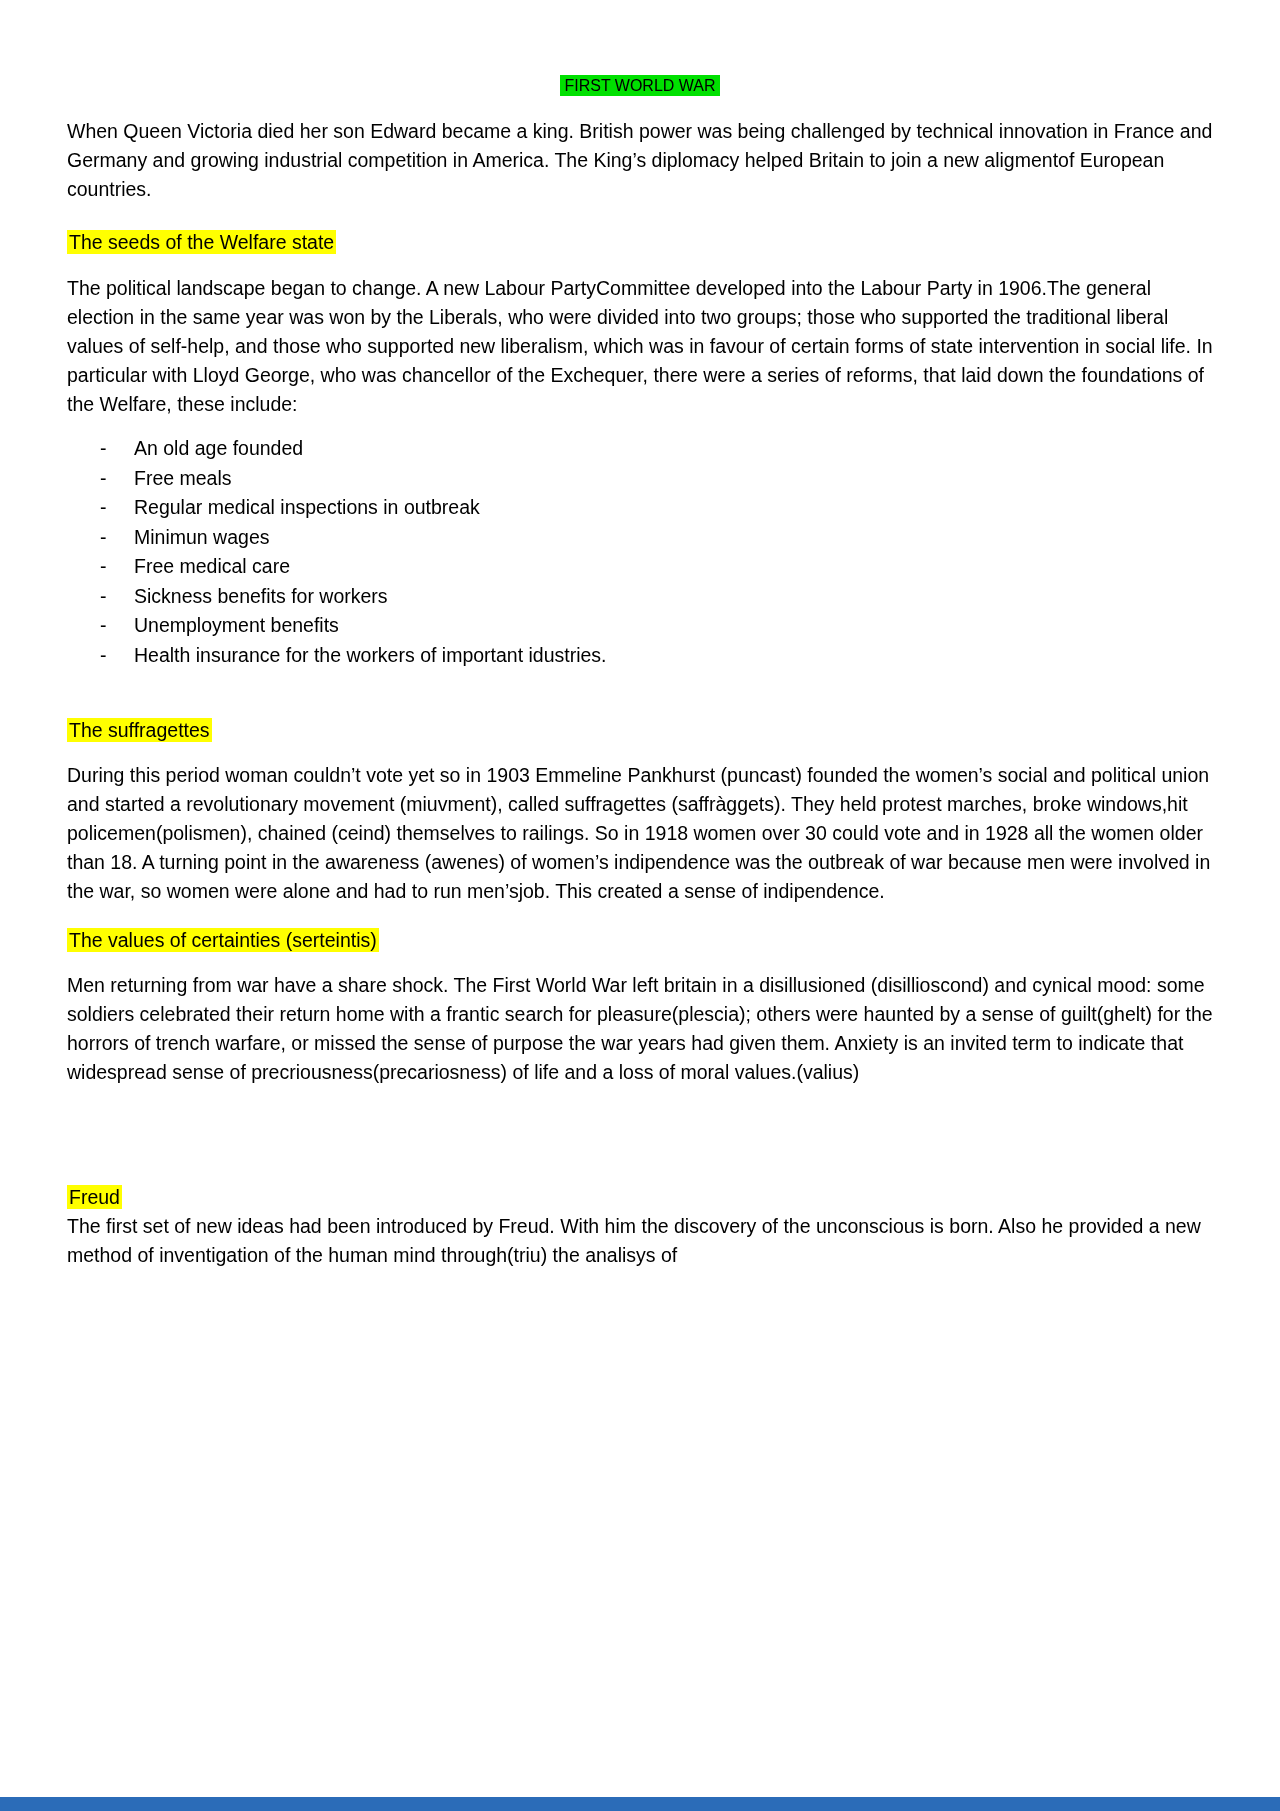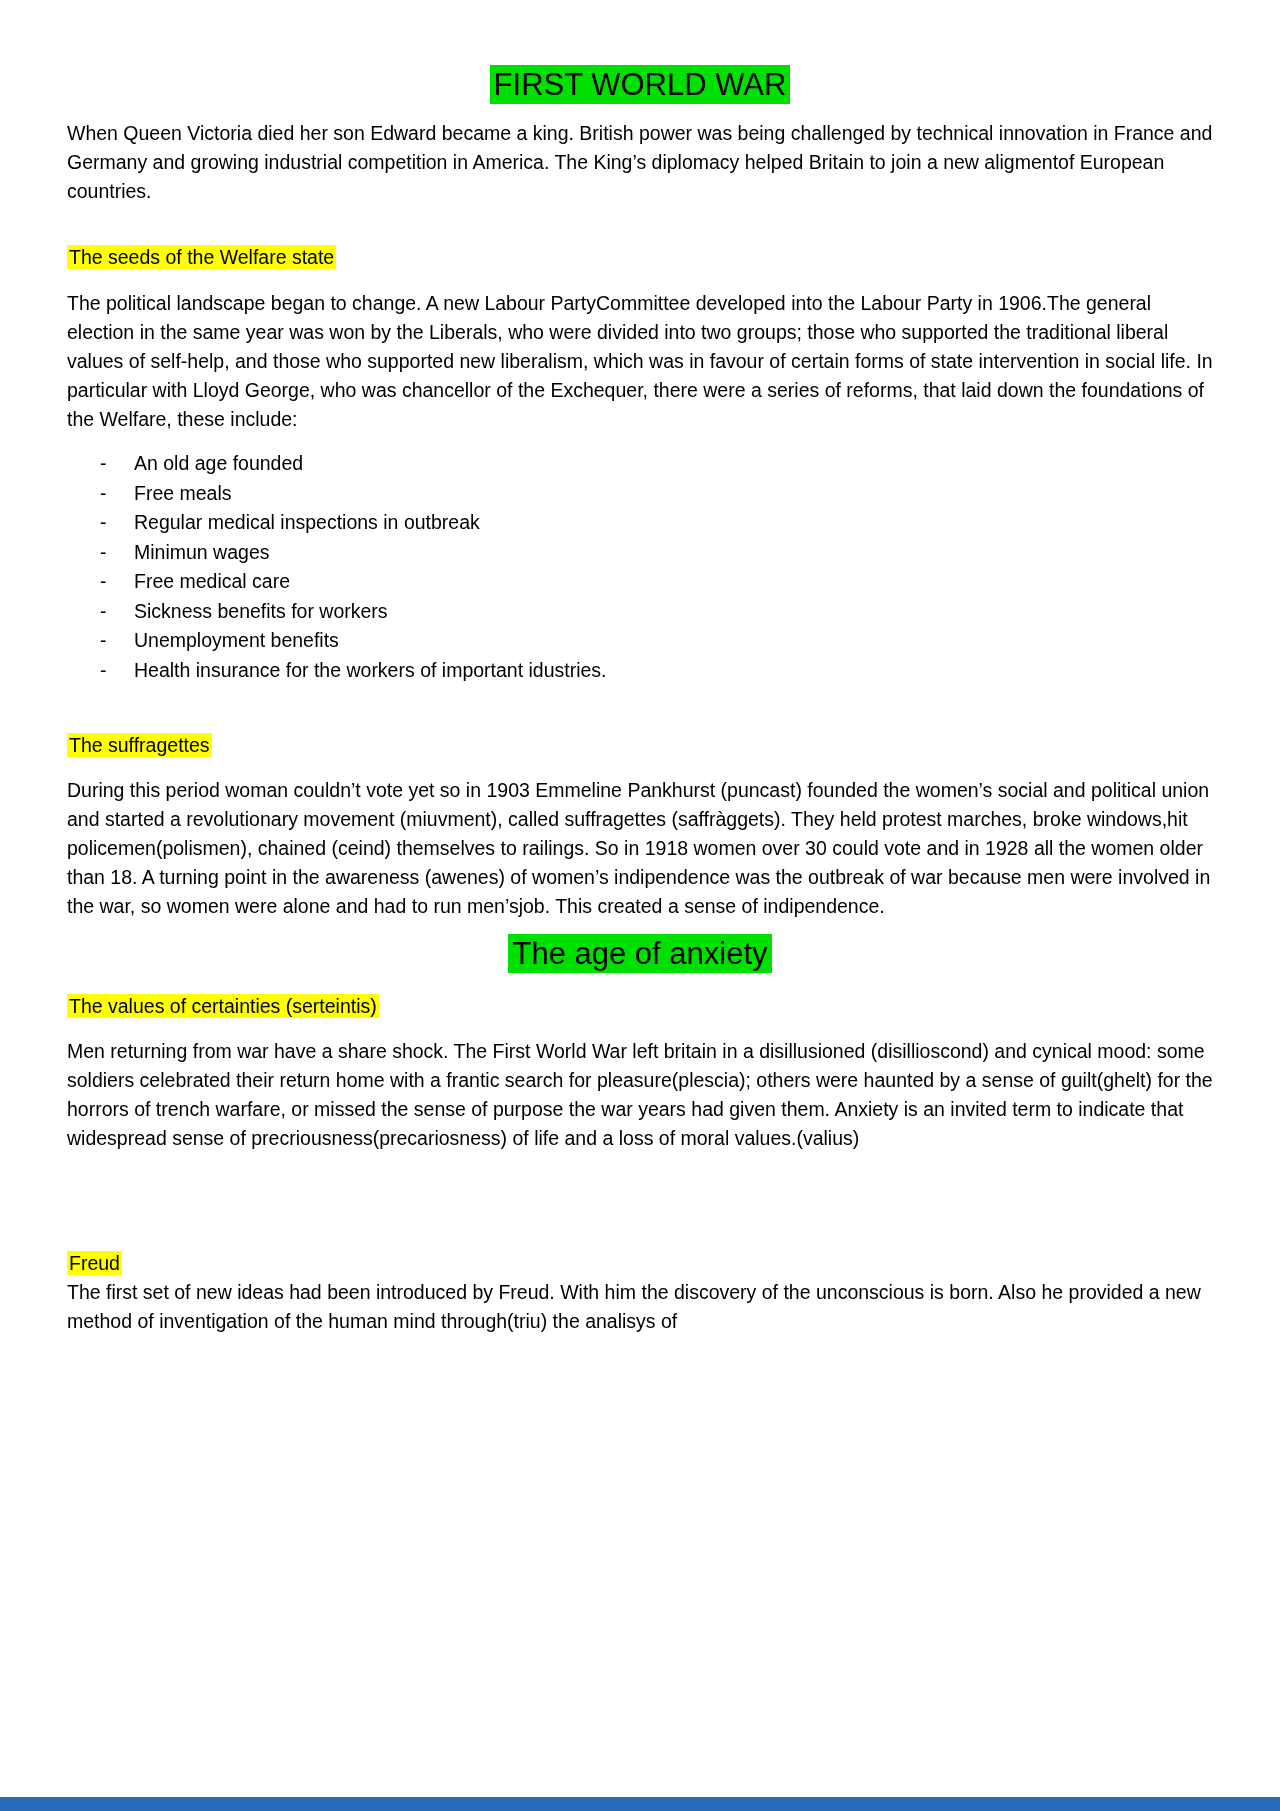--- a/index.html
+++ b/index.html
@@ -20,30 +20,30 @@
     font-size: 19.5px;
     line-height: 29px;
   }
   .center { text-align: center; }
 
   .hl-green {
     background: #00e000;
     padding: 2px 4px;
   }
   .doc-title {
-    font-size: 31px;
+    font-size: 16px;
     line-height: 30px;
   }
   .hl-yellow {
     background: #ffff00;
     padding: 1px 2px;
   }
 
   .p-intro        { margin-top: 16px; }
-  .h-welfare      { margin-top: 37px; }
+  .h-welfare      { margin-top: 24px; }
   .p-welfare      { margin-top: 17px; }
   .list           { margin-top: 15px; }
   .h-suffr        { margin-top: 46px; }
   .p-suffr        { margin-top: 16px; }
   .h-anxiety      { margin-top: 18px; }
   .h-crisis       { margin-top: 20px; }
   .p-crisis       { margin-top: 16px; }
   .p-crisis2      { margin-top: 22px; }
   .h-freud        { margin-top: 96px; }
   .p-freud        { margin-top: 0; }
@@ -114,21 +114,20 @@
     <div class="li">
       <span class="dash">-</span>
       <span class="li-text">Health insurance for the workers of important idustries.</span>
     </div>
   </div>
 
   <p class="h-suffr"><span class="hl-yellow">The suffragettes</span></p>
 
   <p class="p-suffr">During this period woman couldn’t vote yet so in 1903 Emmeline Pankhurst (puncast) founded the women’s social and political union and started a revolutionary movement (miuvment), called suffragettes (saffràggets). They held protest marches, broke windows,hit policemen(polismen), chained (ceind) themselves to railings. So in 1918 women over 30 could vote and in 1928 all the women older than 18. A turning point in the awareness (awenes) of women’s indipendence was the outbreak of war because men were involved in the war, so women were alone and had to run men’sjob. This created a sense of indipendence.</p>
 
-  <p class="center h-anxiety"><span class="hl-green doc-title">The age of anxiety</span></p>
 
   <p class="h-crisis"><span class="hl-yellow">The values of certainties (serteintis)</span></p>
 
   <p class="p-crisis">Men returning from war have a share shock. The First World War left britain in a disillusioned (disillioscond) and cynical mood: some soldiers celebrated their return home with a frantic search for pleasure(plescia); others were haunted by a sense of guilt(ghelt) for the horrors of trench warfare, or missed the sense of purpose the war years had given them. Anxiety is an invited term to indicate that widespread sense of precriousness(precariosness) of life and a loss of moral values.(valius)</p>
 
 
   <p class="h-freud"><span class="hl-yellow">Freud</span></p>
 
   <p class="p-freud">The first set of new ideas had been introduced by Freud. With him the discovery of the unconscious is born. Also he provided a new method of inventigation of the human mind through(triu) the analisys of</p>
 

